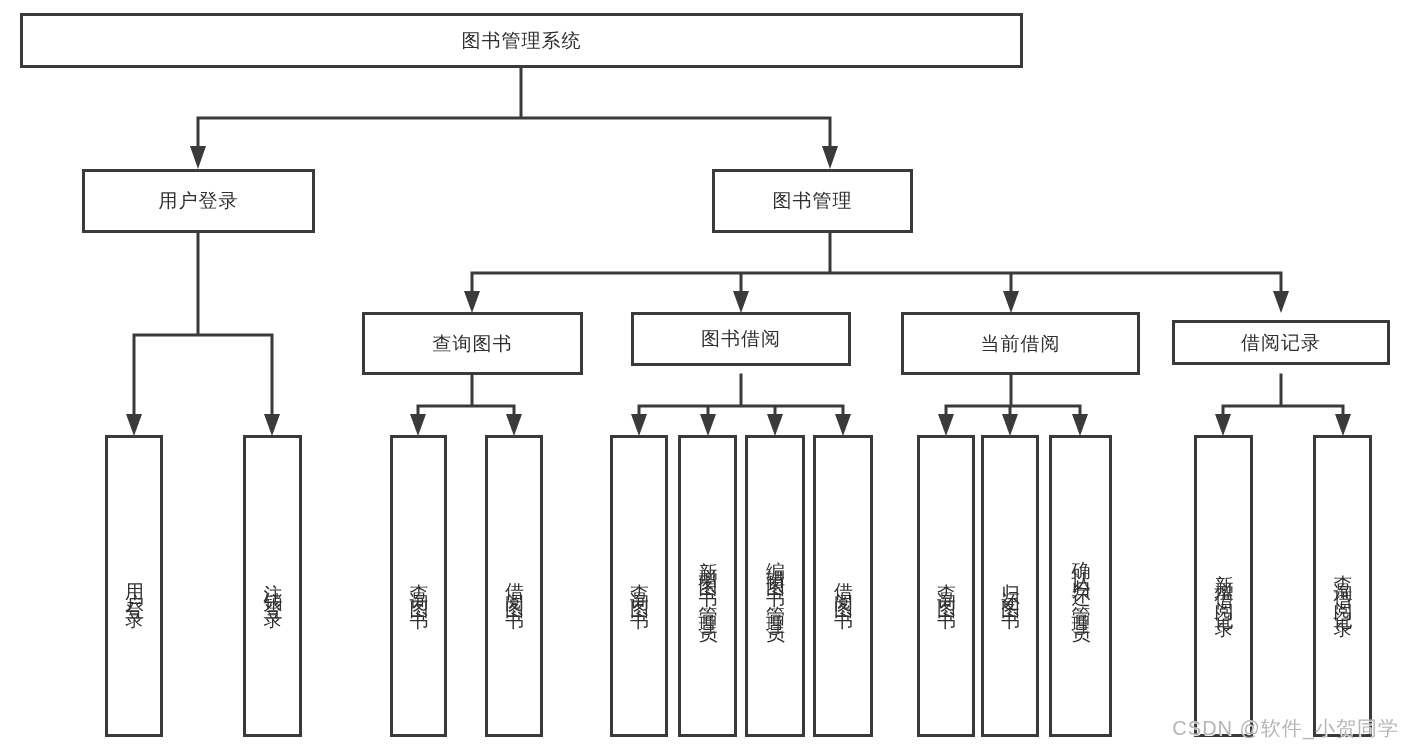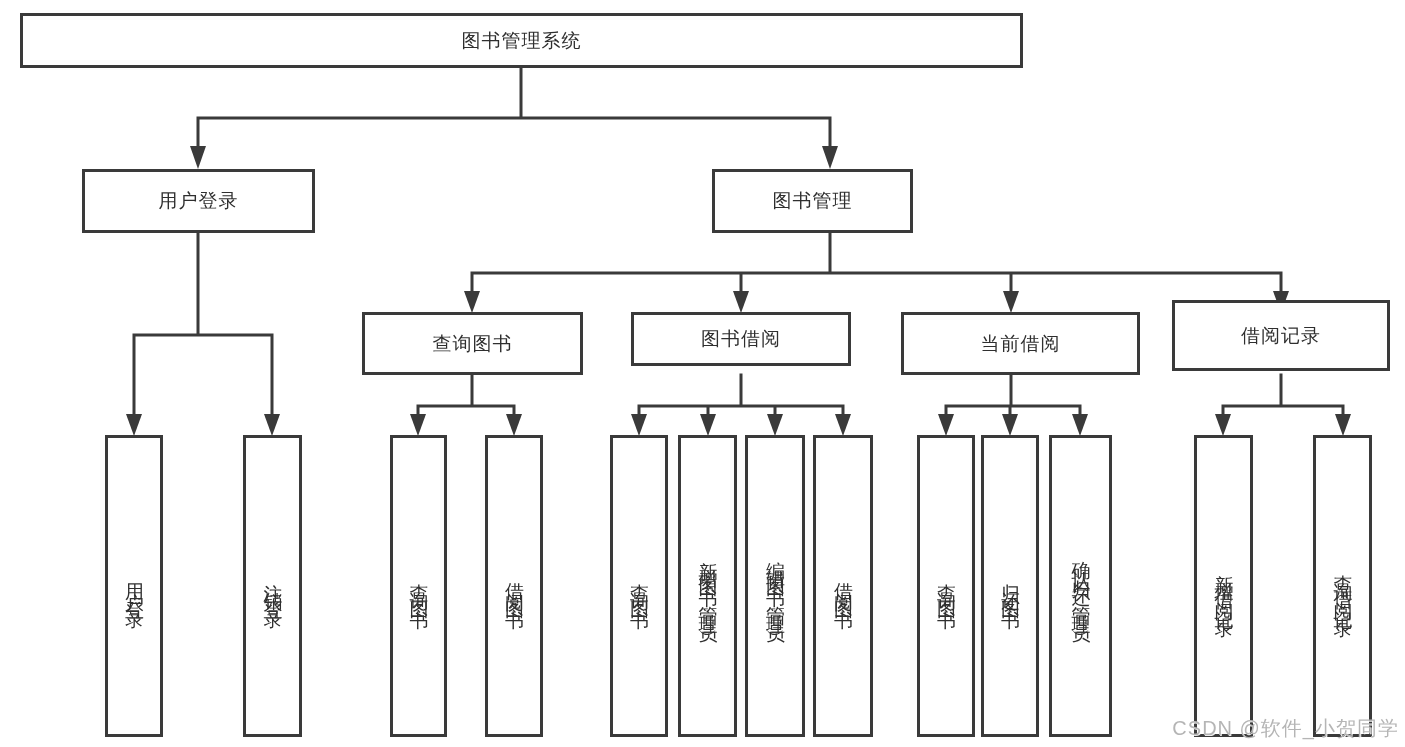--- a/index.html
+++ b/index.html
@@ -138,21 +138,21 @@
 
   <div class="box h-box" style="left:362px; top:312px; width:221px; height:63px">
     <span>查询图书</span>
   </div>
   <div class="box h-box" style="left:631px; top:312px; width:220px; height:54px">
     <span>图书借阅</span>
   </div>
   <div class="box h-box" style="left:901px; top:312px; width:239px; height:63px">
     <span>当前借阅</span>
   </div>
-  <div class="box h-box" style="left:1172px; top:300px; width:218px; height:71px">
+  <div class="box h-box" style="left:1172px; top:320px; width:218px; height:45px">
     <span>借阅记录</span>
   </div>
 
   <div class="box v-box" style="left:105px; top:435px; width:58px; height:302px">
     <span class="vtext">用户登录</span>
   </div>
   <div class="box v-box" style="left:243px; top:435px; width:59px; height:302px">
     <span class="vtext">注销登录</span>
   </div>
 

